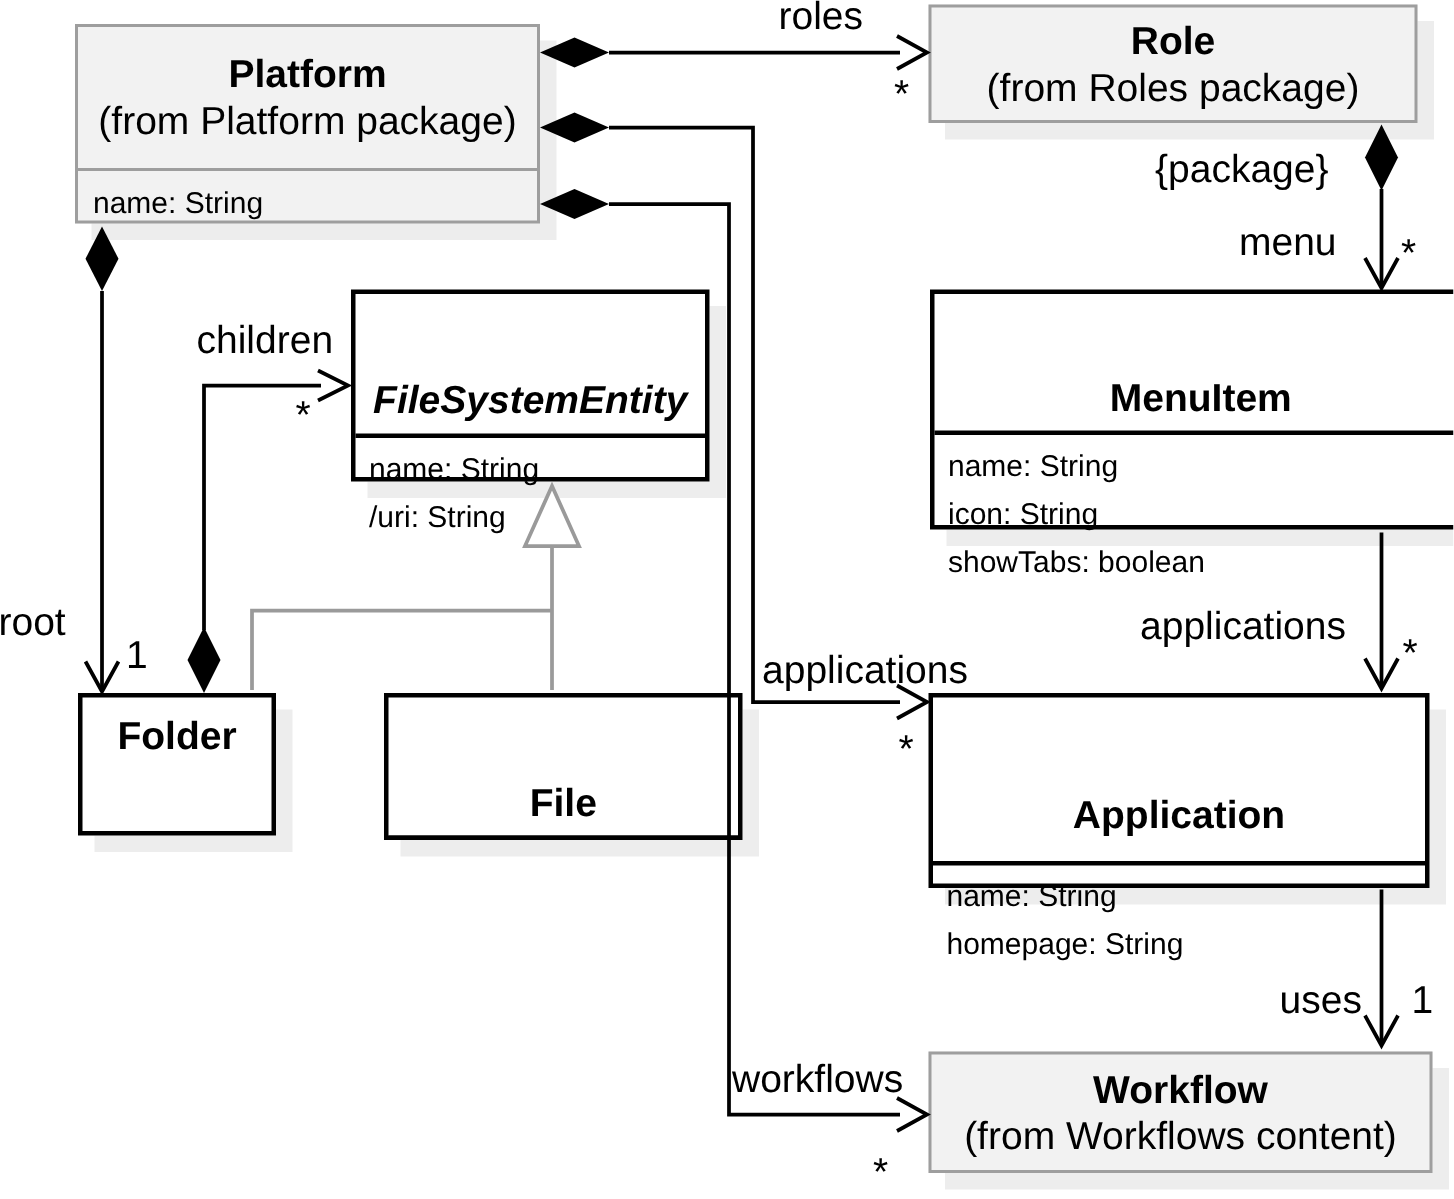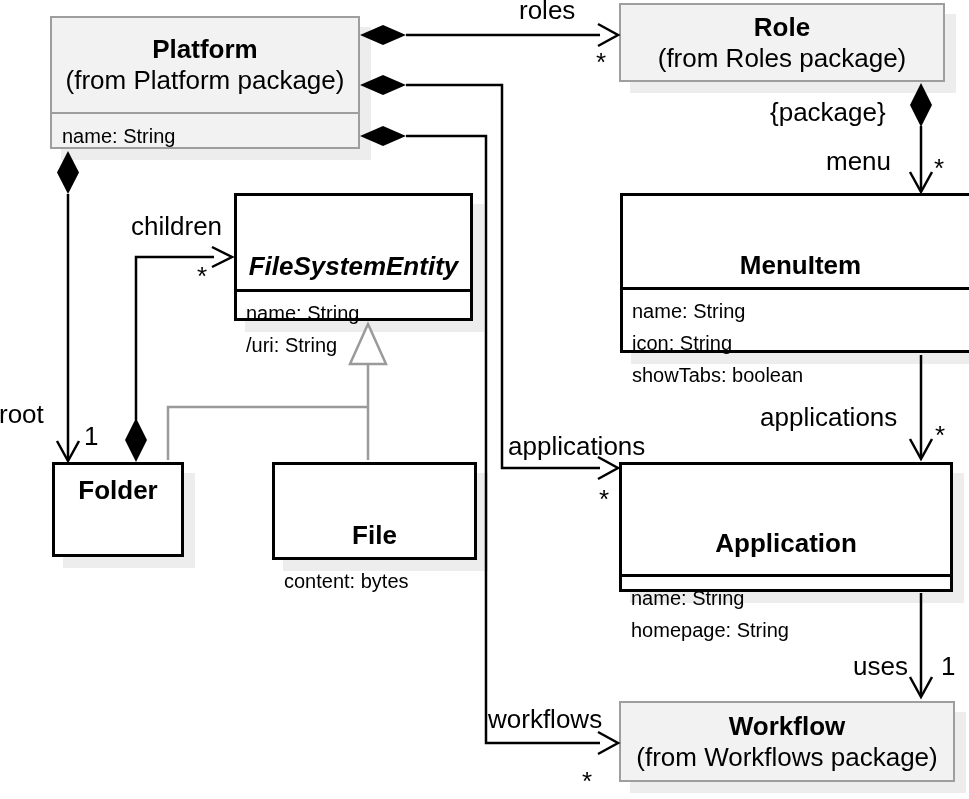--- a/index.html
+++ b/index.html
@@ -64,43 +64,40 @@
       <div class="attr">/uri: String</div>
     </div>
   </div>
 
   <div class="node plain" style="left:52px;top:462px;width:132px;height:95px">
     <div class="head" style="padding-top:10px">
       <div class="title">Folder</div>
     </div>
   </div>
 
-  <div class="node plain" style="left:272px;top:462px;width:205px;height:98px">
+  <div class="node plain" style="left:256px;top:462px;width:239px;height:98px">
     <div class="head div-black" style="height:47px">
       <div class="title">File</div>
-    </div>
-    <div class="attrs">
-      <div class="attr">content: bytes</div>
     </div>
   </div>
 
   <div class="node plain" style="left:619px;top:462px;width:334px;height:130px">
     <div class="head div-black" style="height:64px">
       <div class="title">Application</div>
     </div>
     <div class="attrs">
       <div class="attr">name: String</div>
       <div class="attr">homepage: String</div>
     </div>
   </div>
 
   <div class="node pkg" style="left:619px;top:701px;width:336px;height:81px">
     <div class="head" style="height:100%">
       <div class="title">Workflow</div>
-      <div class="pkgline">(from Workflows package)</div>
+      <div class="pkgline">(from Workflows content)</div>
     </div>
   </div>
 
   <svg class="edges" width="969" height="799" viewBox="0 0 969 799">
     <g stroke="#000000" stroke-width="2.5" fill="none">
       <path d="M406,35 H600"></path>
       <path d="M598,24 L618,35 L598,46"></path>
 
       <path d="M406,85 H502 V468 H600"></path>
       <path d="M598,457 L618,468 L598,479"></path>

